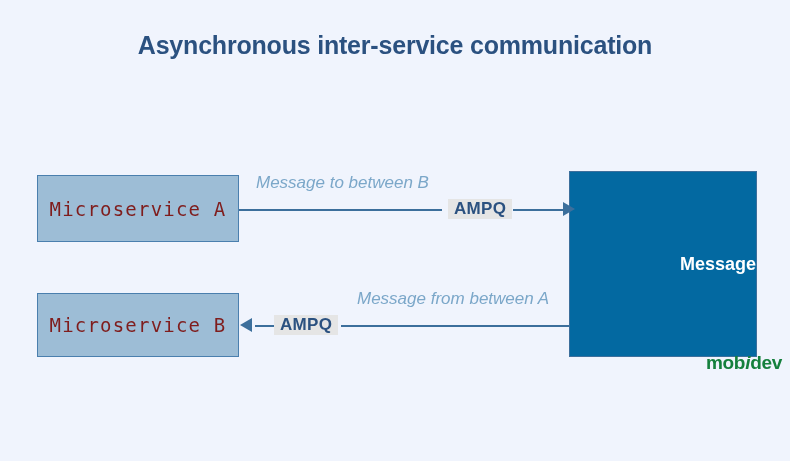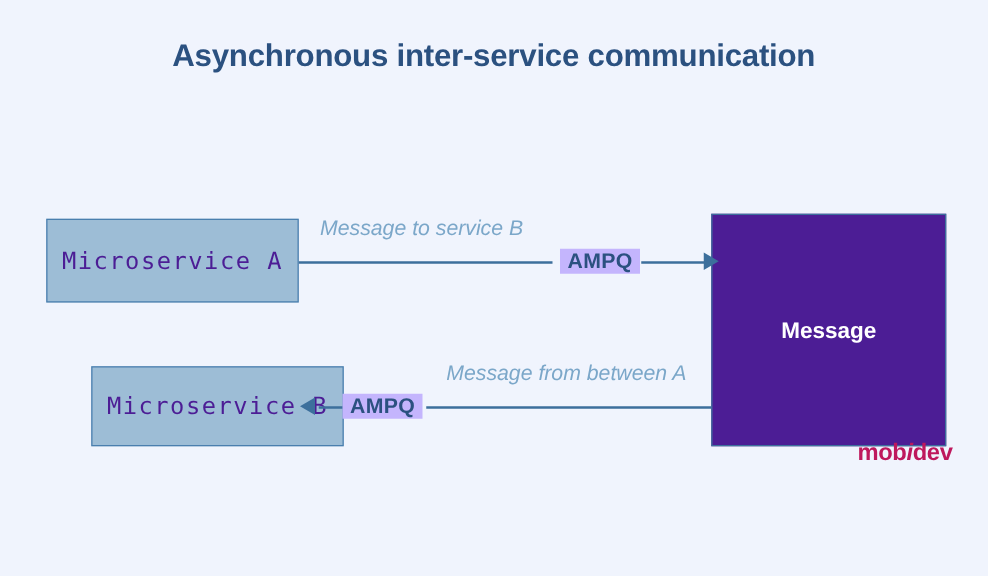--- a/index.html
+++ b/index.html
@@ -39,45 +39,45 @@
   .svc-box {
     position: absolute;
     background: #9dbdd6;
     border: 1.5px solid #4a7fae;
     box-sizing: border-box;
     display: flex;
     align-items: center;
     justify-content: center;
   }
   .svc-label {
-    color: #4c1d95;
+    color: #7f1d1d;
     font-size: 19px;
     font-weight: normal;
     letter-spacing: 1.2px;
     font-family: "DejaVu Sans Mono", monospace;
     white-space: nowrap;
     text-align: right;
   }
 
   #svc-a { left: 37px;  top: 175px; width: 202px; height: 67px; }
-  #svc-b { left: 37px;  top: 293px; width: 202px; height: 64px; margin-left: 36px; }
+  #svc-b { left: 37px;  top: 293px; width: 202px; height: 64px; }
 
   
   #broker {
     position: absolute;
     left: 569px;
     top: 171px;
     width: 188px;
     height: 186px;
-    background: #4c1d95;
+    background: #0369a1;
     border: 1.5px solid #3c6f9c;
     box-sizing: border-box;
     display: flex;
     align-items: center;
-    justify-content: center;
+    justify-content: flex-end;
   }
   .broker-label {
     color: #ffffff;
     font-size: 18px;
     font-weight: bold;
     text-align: center;
     line-height: 24px;
   }
   .broker-label span { display: block; }
 
@@ -111,42 +111,42 @@
     border-right: 12px solid #3c6f9c;
   }
 
   
   .ampq {
     position: absolute;
     color: #2b5180;
     font-size: 17px;
     font-weight: bold;
     letter-spacing: 0.3px;
-    background: #c4b5fd;
+    background: #e5e5e5;
     padding: 0 6px;
   }
   #ampq-top { left: 448px; top: 199px; }
   #ampq-bot { left: 274px; top: 315px; }
 
   .msg {
     position: absolute;
     color: #7ba7c9;
     font-size: 17px;
     font-style: italic;
     white-space: nowrap;
   }
   #msg-top { left: 256px; top: 173px; }
   #msg-bot { left: 357px; top: 289px; }
 
   
   #logo {
     position: absolute;
-    right: 28px;
+    right: 8px;
     bottom: 28px;
-    color: #be185d;
+    color: #15803d;
     font-size: 19px;
     font-weight: bold;
     letter-spacing: -0.3px;
   }
   #logo .lit { font-style: italic; }
 </style>
 </head>
 <body>
 
 <div id="canvas">
@@ -166,21 +166,21 @@
   <div id="broker">
     <div class="broker-label">
       <span>Message</span>
     </div>
   </div>
 
   <div class="line" id="line-top-a"></div>
   <div class="line" id="line-top-b"></div>
   <div class="arrow-head" id="arrow-right"></div>
   <div class="ampq" id="ampq-top">AMPQ</div>
-  <div class="msg" id="msg-top">Message to service B</div>
+  <div class="msg" id="msg-top">Message to between B</div>
 
   <div class="line" id="line-bot-a"></div>
   <div class="line" id="line-bot-b"></div>
   <div class="arrow-head" id="arrow-left"></div>
   <div class="ampq" id="ampq-bot">AMPQ</div>
   <div class="msg" id="msg-bot">Message from between A</div>
 
   <div id="logo"><span>mob</span><span class="lit">i</span><span>dev</span></div>
 
 </div>

